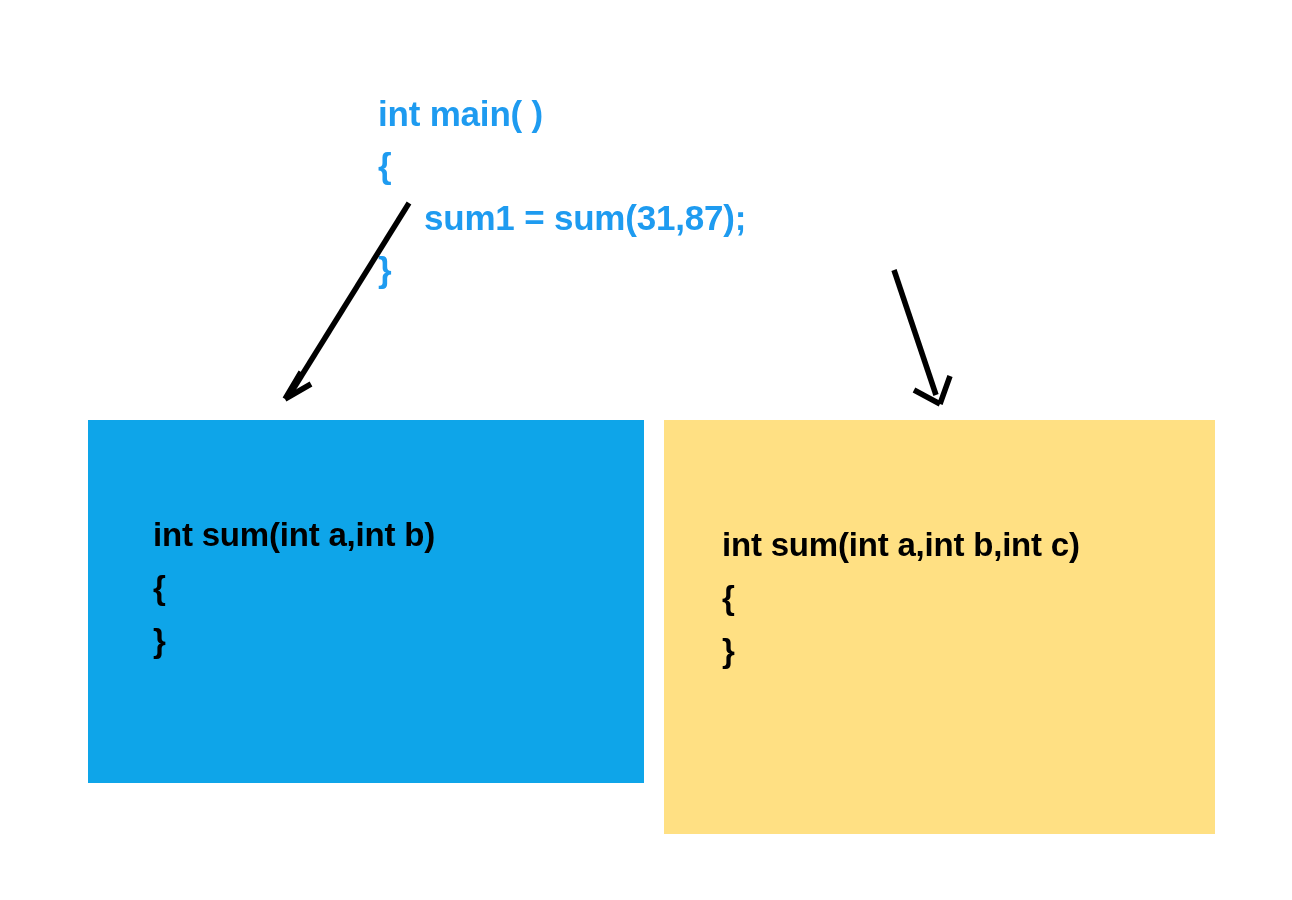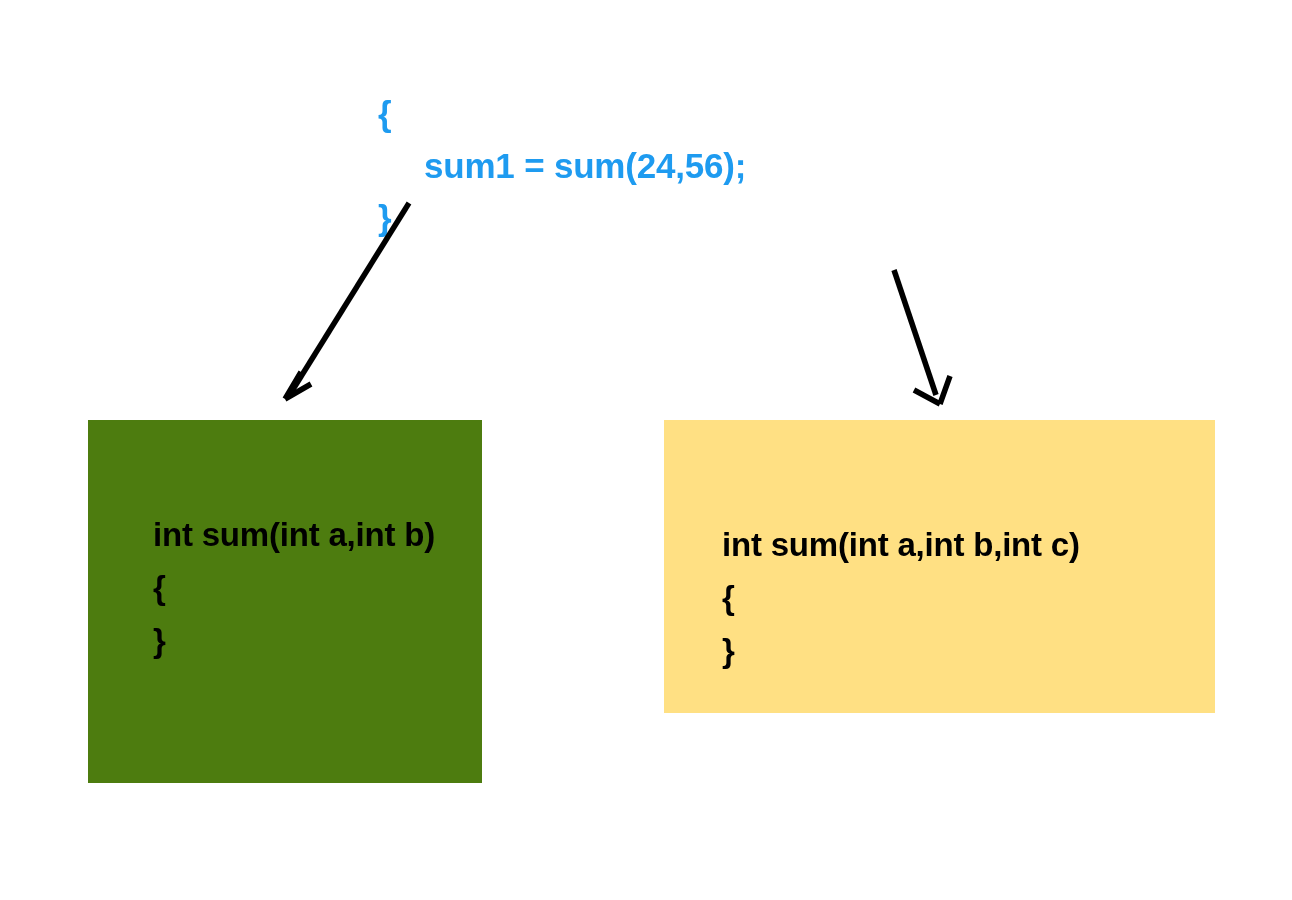--- a/index.html
+++ b/index.html
@@ -41,29 +41,29 @@
   .indent-1 { padding-left: 46px; }
 
   
   .callee-box {
     position: absolute;
     box-sizing: border-box;
   }
   .callee-box.left {
     left: 88px;
     top: 420px;
-    width: 394px;
+    width: 556px;
     height: 363px;
-    background: #4d7c0f;
+    background: #0ea5e9;
   }
   .callee-box.right {
     left: 664px;
     top: 420px;
     width: 551px;
-    height: 293px;
+    height: 414px;
     background: #ffe083;
   }
   .callee-code {
     position: absolute;
   }
   .callee-box.left .callee-code {
     left: 65px;
     top: 88px;
   }
   .callee-box.right .callee-code {
@@ -86,22 +86,23 @@
     height: 900px;
     pointer-events: none;
   }
 </style>
 </head>
 <body>
 
 <div id="stage">
 
   <div class="caller-block">
+    <div class="code-line">int main( )</div>
     <div class="code-line">{</div>
-    <div class="code-line indent-1">sum1 = sum(24,56);</div>
+    <div class="code-line indent-1">sum1 = sum(31,87);</div>
     <div class="code-line">}</div>
   </div>
 
   <svg class="arrow-layer" viewBox="0 0 1292 900">
     <g>
       <line x1="409" y1="203" x2="292" y2="391" stroke="#000000" stroke-width="5.5" stroke-linecap="butt"></line>
       <path d="M 285 399 L 311 384 M 285 399 L 301 372" stroke="#000000" stroke-width="5.5" fill="none" stroke-linecap="butt"></path>
     </g>
     <g>
       <line x1="894" y1="270" x2="936" y2="395" stroke="#000000" stroke-width="5.5" stroke-linecap="butt"></line>

